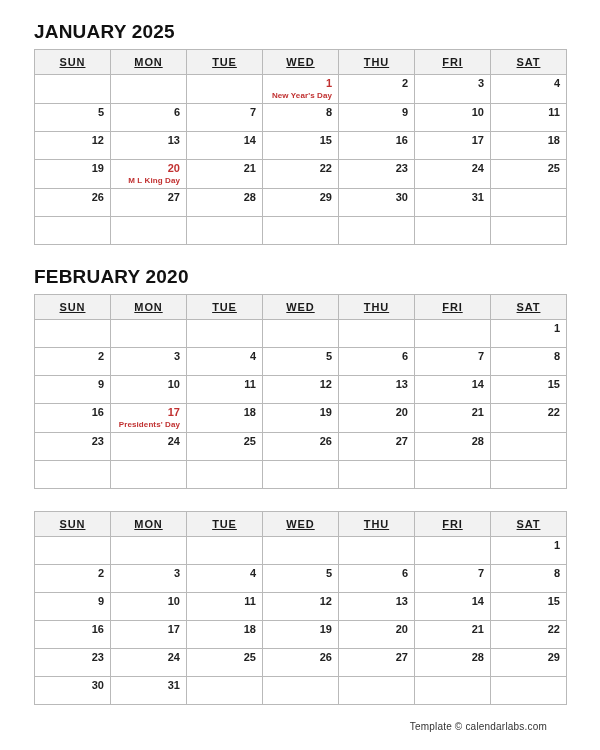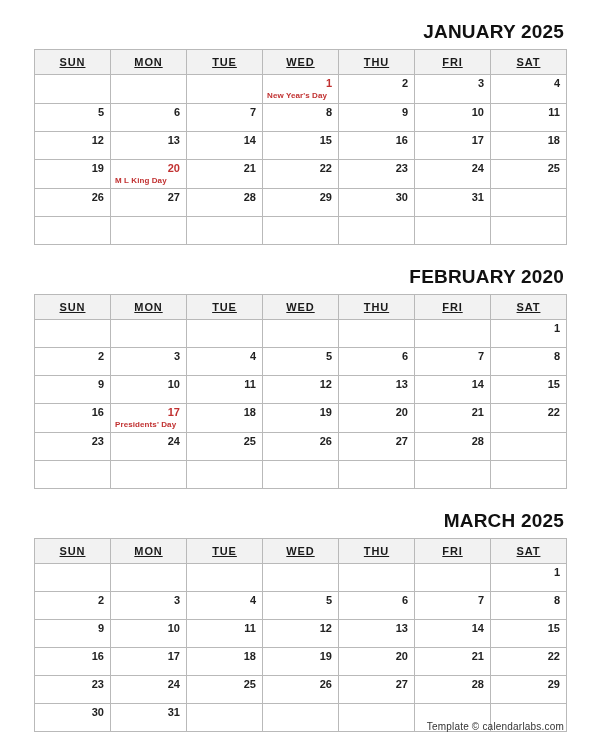--- a/index.html
+++ b/index.html
@@ -18,21 +18,20 @@
     position: relative;
     width: 600px;
     height: 750px;
     box-sizing: border-box;
     padding: 0 34px;
   }
   .month-block {
     position: relative;
   }
   .month-title {
-    text-align: right;
     font-size: 19px;
     font-weight: bold;
     letter-spacing: 0.2px;
     color: #111111;
     padding-bottom: 6px;
     padding-right: 2px;
     line-height: 1.1;
   }
   .cal-table {
     width: 532px;
@@ -70,35 +69,35 @@
     font-weight: bold;
     color: #222222;
     line-height: 13px;
     height: 13px;
   }
   .daynum.holiday {
     color: #c13131;
   }
   .holiday-label {
     display: block;
-    text-align: left;
+    text-align: right;
     font-size: 8px;
     font-weight: bold;
     color: #c13131;
     line-height: 11px;
     white-space: nowrap;
     letter-spacing: 0.1px;
     margin-top: 0px;
   }
   .gap {
     height: 22px;
   }
   .footer {
     position: absolute;
-    right: 36px;
+    right: 53px;
     bottom: 18px;
     font-size: 10px;
     color: #333333;
     letter-spacing: 0.2px;
   }
 </style>
 </head>
 <body>
 
 <div class="page">
@@ -415,21 +414,20 @@
               </td>
               <td>
                 <span class="daynum"></span>
               </td>
             </tr>
           </tbody>
         </table>
       </div>
       <div class="gap"></div>
       <div class="month-block">
-        <div class="month-title">MARCH 2025</div>
         <table class="cal-table">
           <thead>
             <tr>
               <th>SUN</th>
               <th>MON</th>
               <th>TUE</th>
               <th>WED</th>
               <th>THU</th>
               <th>FRI</th>
               <th>SAT</th>

